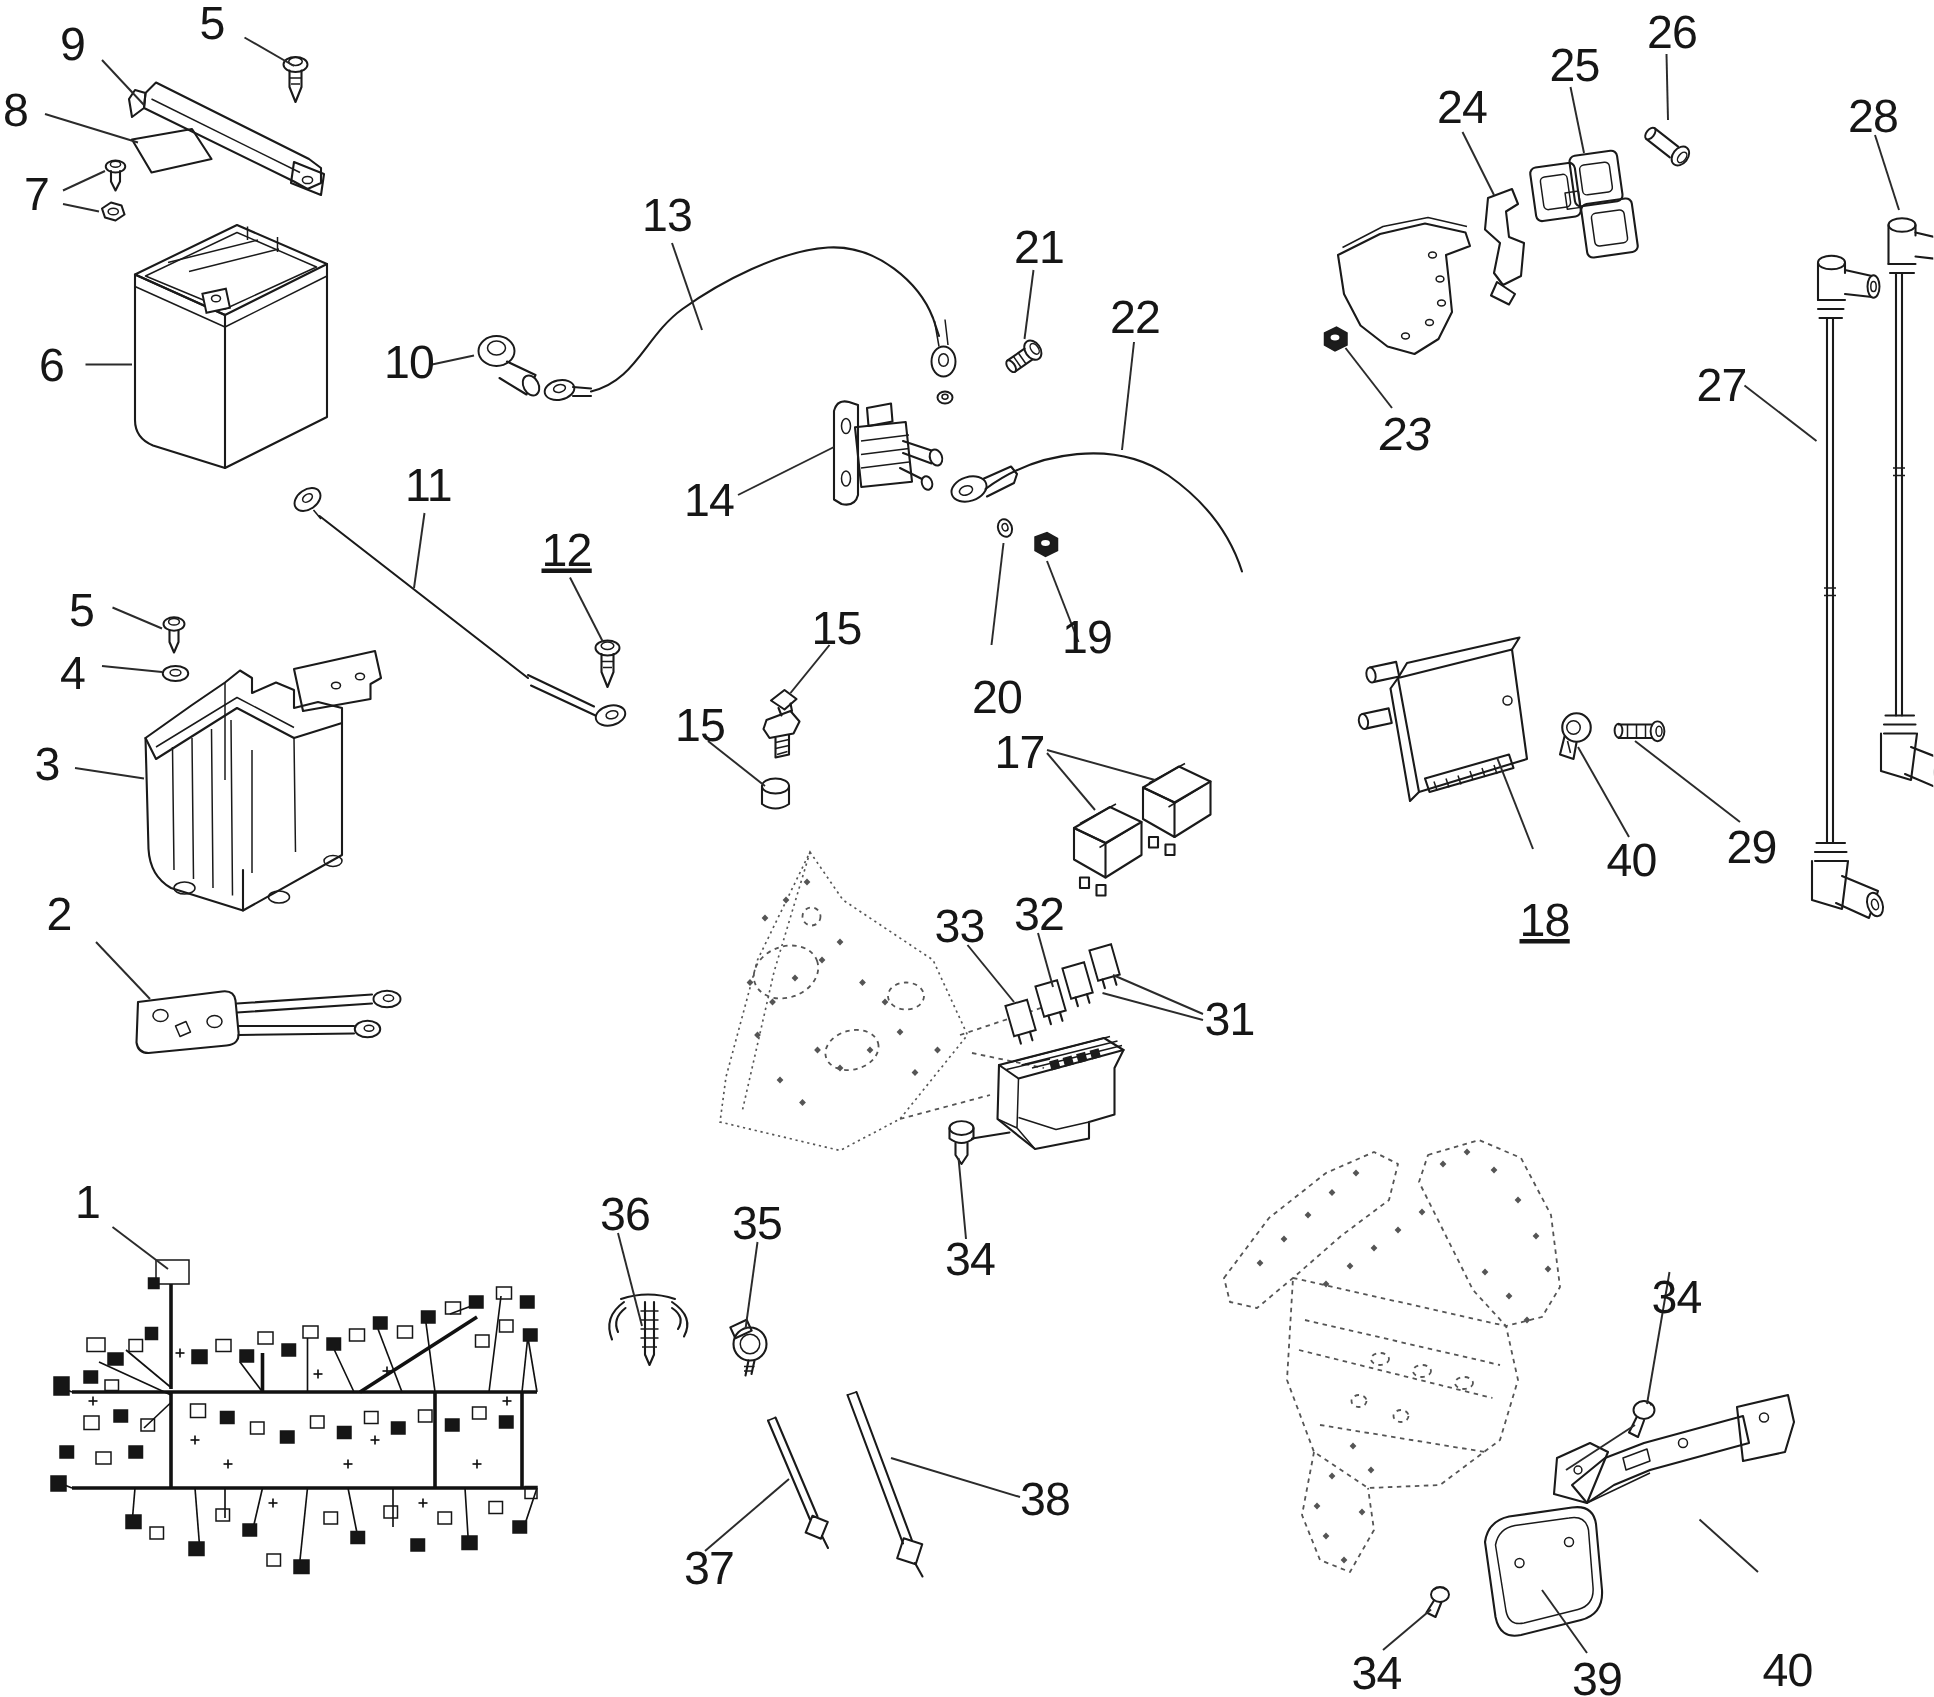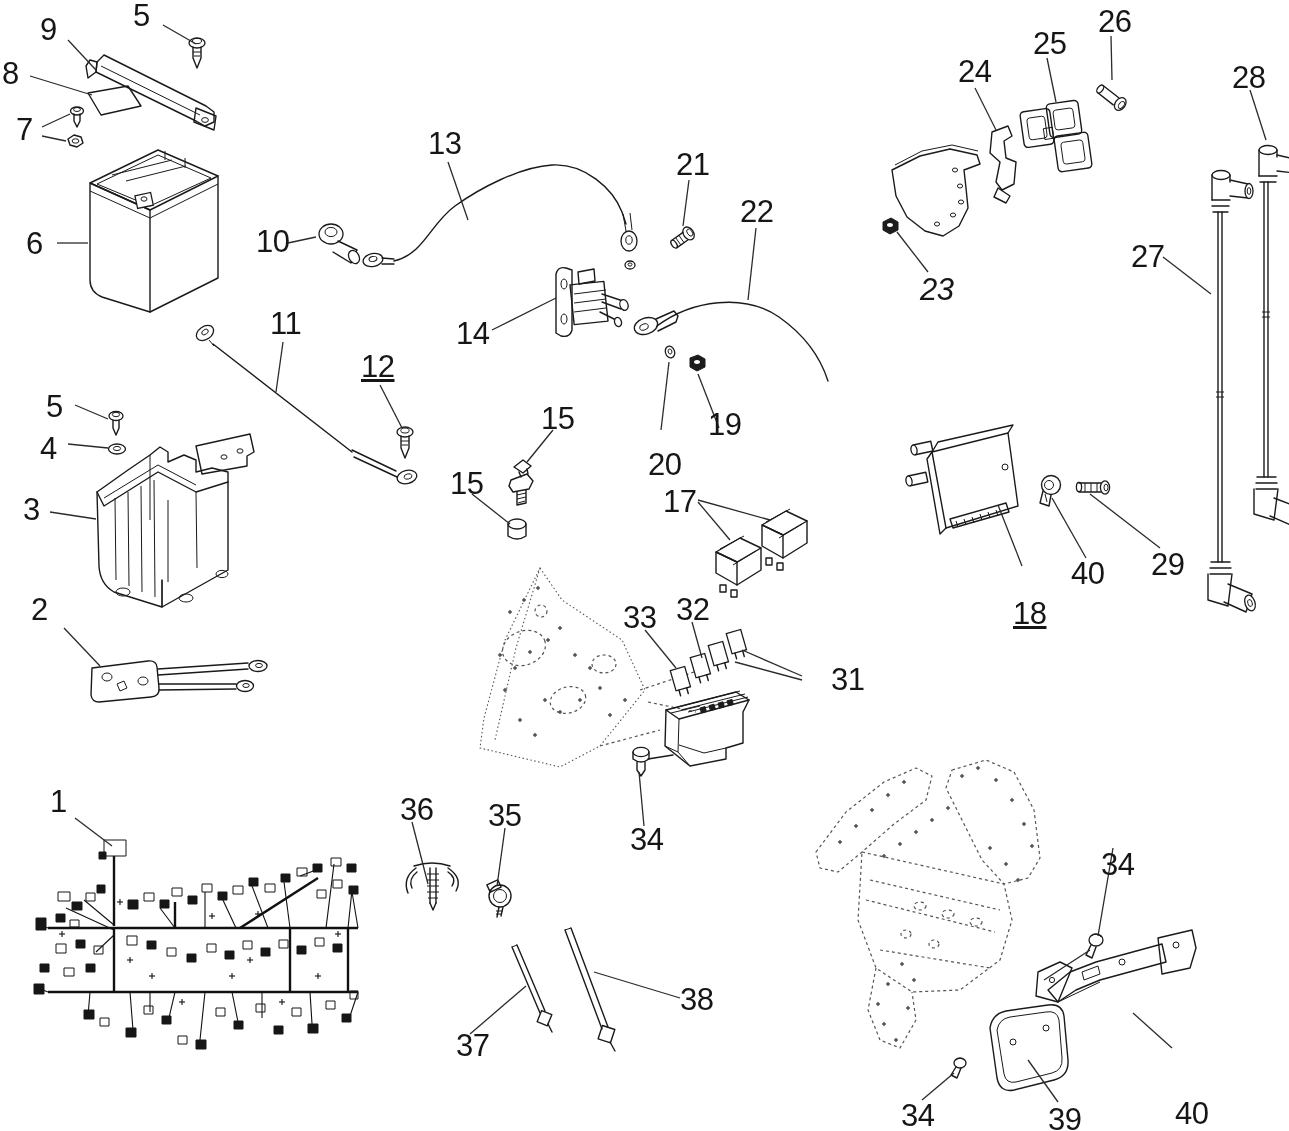--- a/index.html
+++ b/index.html
@@ -646,21 +646,21 @@
       <div class="callout" style="left: 1033px; top: 28px;">25</div>
       <div class="callout" style="left: 1098px; top: 6px;">26</div>
       <div class="callout" style="left: 1232px; top: 62px;">28</div>
       <div class="callout" style="left: 920px; top: 274px; font-style: italic;">23</div>
       <div class="callout" style="left: 1131px; top: 241px;">27</div>
       <div class="callout" style="left: 1013px; top: 598px; text-decoration: underline;">18</div>
       <div class="callout" style="left: 1071px; top: 558px;">40</div>
       <div class="callout" style="left: 1151px; top: 549px;">29</div>
       <div class="callout" style="left: 623px; top: 602px;">33</div>
       <div class="callout" style="left: 676px; top: 594px;">32</div>
-      <div class="callout" style="left: 803px; top: 664px; margin-left: 28px;">31</div>
+      <div class="callout" style="left: 803px; top: 664px;">31</div>
       <div class="callout" style="left: 630px; top: 824px;">34</div>
       <div class="callout" style="left: 400px; top: 794px;">36</div>
       <div class="callout" style="left: 488px; top: 800px;">35</div>
       <div class="callout" style="left: 456px; top: 1030px;">37</div>
       <div class="callout" style="left: 680px; top: 984px;">38</div>
       <div class="callout" style="left: 1101px; top: 849px;">34</div>
       <div class="callout" style="left: 1175px; top: 1098px;">40</div>
       <div class="callout" style="left: 1048px; top: 1104px;">39</div>
       <div class="callout" style="left: 901px; top: 1100px;">34</div>
     </div>

